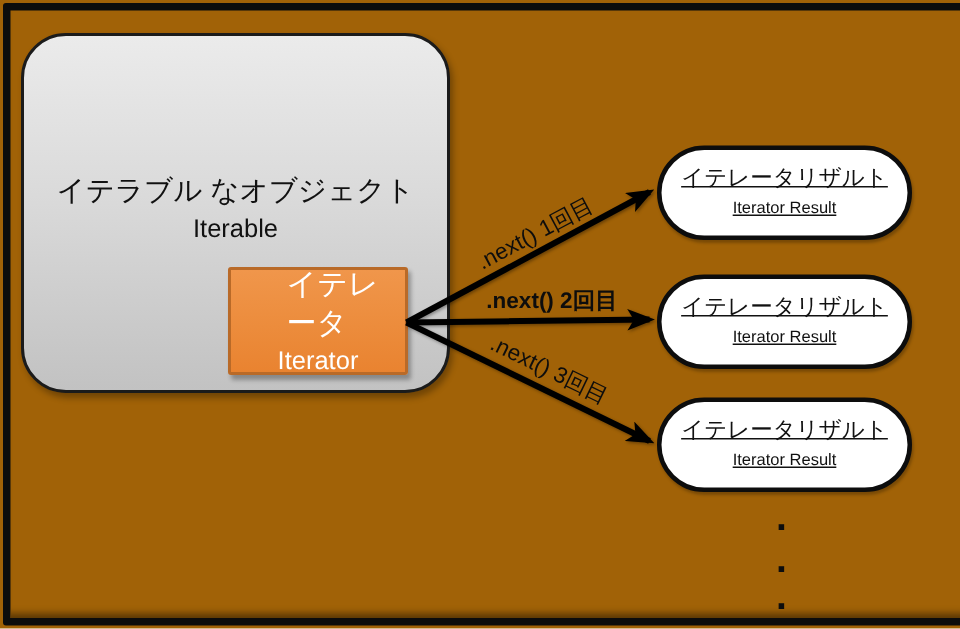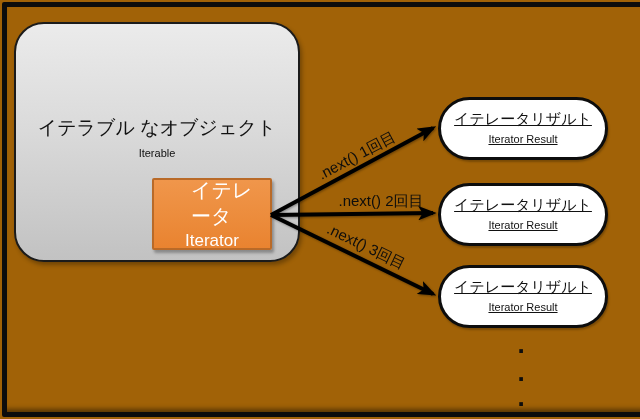--- a/index.html
+++ b/index.html
@@ -14,38 +14,38 @@
   }
   .iterable-box {
     position:absolute; left:14px; top:22px; width:286px; height:240px;
     border:2px solid #1b1b1b; border-radius:30px;
     background:linear-gradient(to bottom,#ebebeb 0%,#dadada 45%,#c2c2c2 100%);
     box-shadow:2px 3px 4px rgba(0,0,0,0.30);
     display:flex; flex-direction:column; align-items:center; justify-content:center;
     padding-bottom:4px; box-sizing:border-box;
   }
   .iterable-box .jp { font-size:19px; line-height:26px; }
-  .iterable-box .en { font-size:11px; line-height:24px; }
+  .iterable-box .en { font-size:17px; line-height:24px; }
   .iterator-box {
     position:absolute; left:152px; top:178px; width:120px; height:72px;
     border:2.5px solid #b96a28; border-radius:2px;
     background:linear-gradient(to bottom,#f0964b 0%,#ec8c3c 55%,#e98330 100%);
     box-shadow:2px 3px 3px rgba(0,0,0,0.30);
     display:flex; flex-direction:column; align-items:center; justify-content:center;
     color:#ffffff; box-sizing:border-box; z-index:2;
   }
   .iterator-box .jp { font-size:20px; line-height:26px;margin-left:37px; }
   .iterator-box .en { font-size:17px; line-height:23px; }
   .arrows { position:absolute; left:0; top:0; pointer-events:none; z-index:3;
     filter:drop-shadow(1px 1.5px 1px rgba(0,0,0,0.35)); }
   .arrow-label {
     position:absolute; white-space:nowrap; font-size:15px; color:#0d0d0d; z-index:4;
   }
   .arrow-label.l1 { left:357px; top:156px; transform:translate(-50%,-50%) rotate(-28deg); }
-  .arrow-label.l2 { left:381px; top:201px; transform:translate(-50%,-50%); }
+  .arrow-label.l2 { left:368px; top:201px; transform:translate(-50%,-50%);font-weight:bold; }
   .arrow-label.l3 { left:366px; top:247px; transform:translate(-50%,-50%) rotate(26deg); }
   .result-pill {
     position:absolute; left:438px; width:170px; height:63px;
     border:3px solid #0d0d0d; border-radius:32px; background:#ffffff;
     box-shadow:1px 2px 2px rgba(0,0,0,0.25);
     display:flex; flex-direction:column; align-items:center; justify-content:center;
     box-sizing:border-box; z-index:2;text-decoration:underline;
   }
   .result-pill.p1 { top:97px; }
   .result-pill.p2 { top:183px; }

